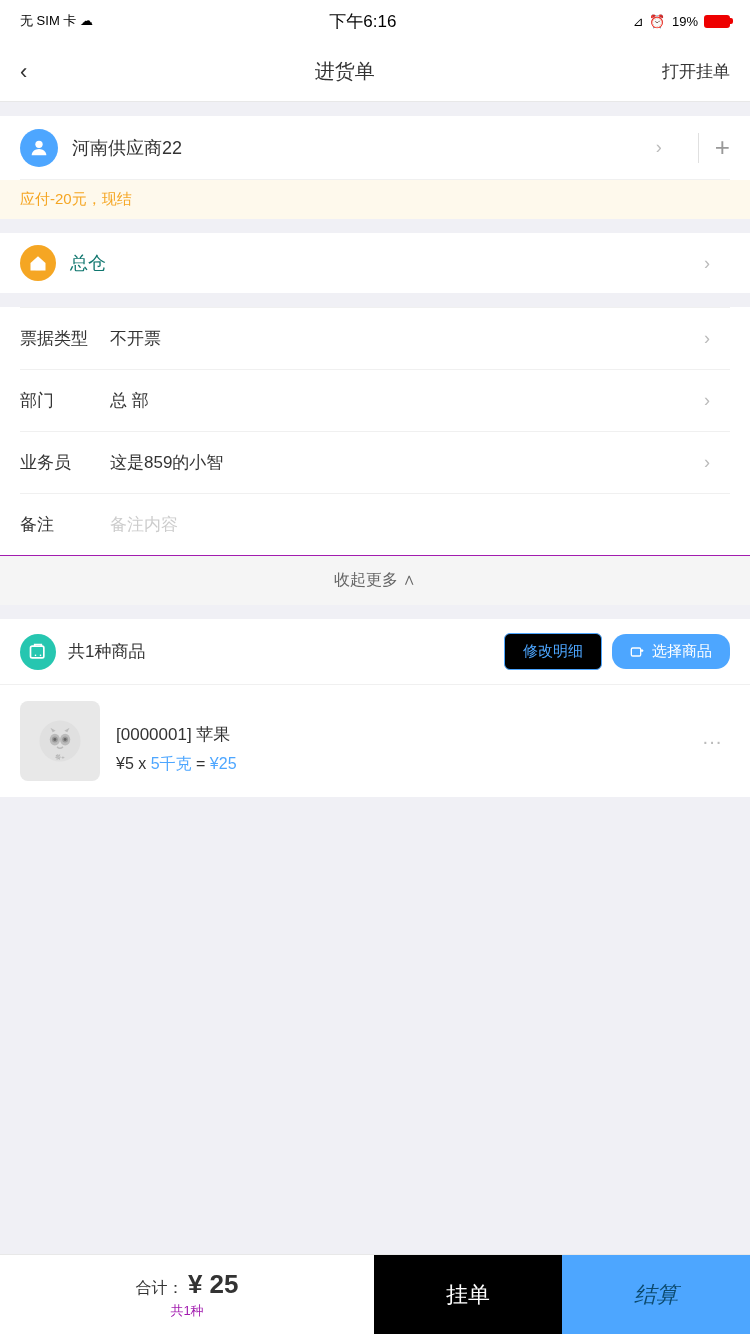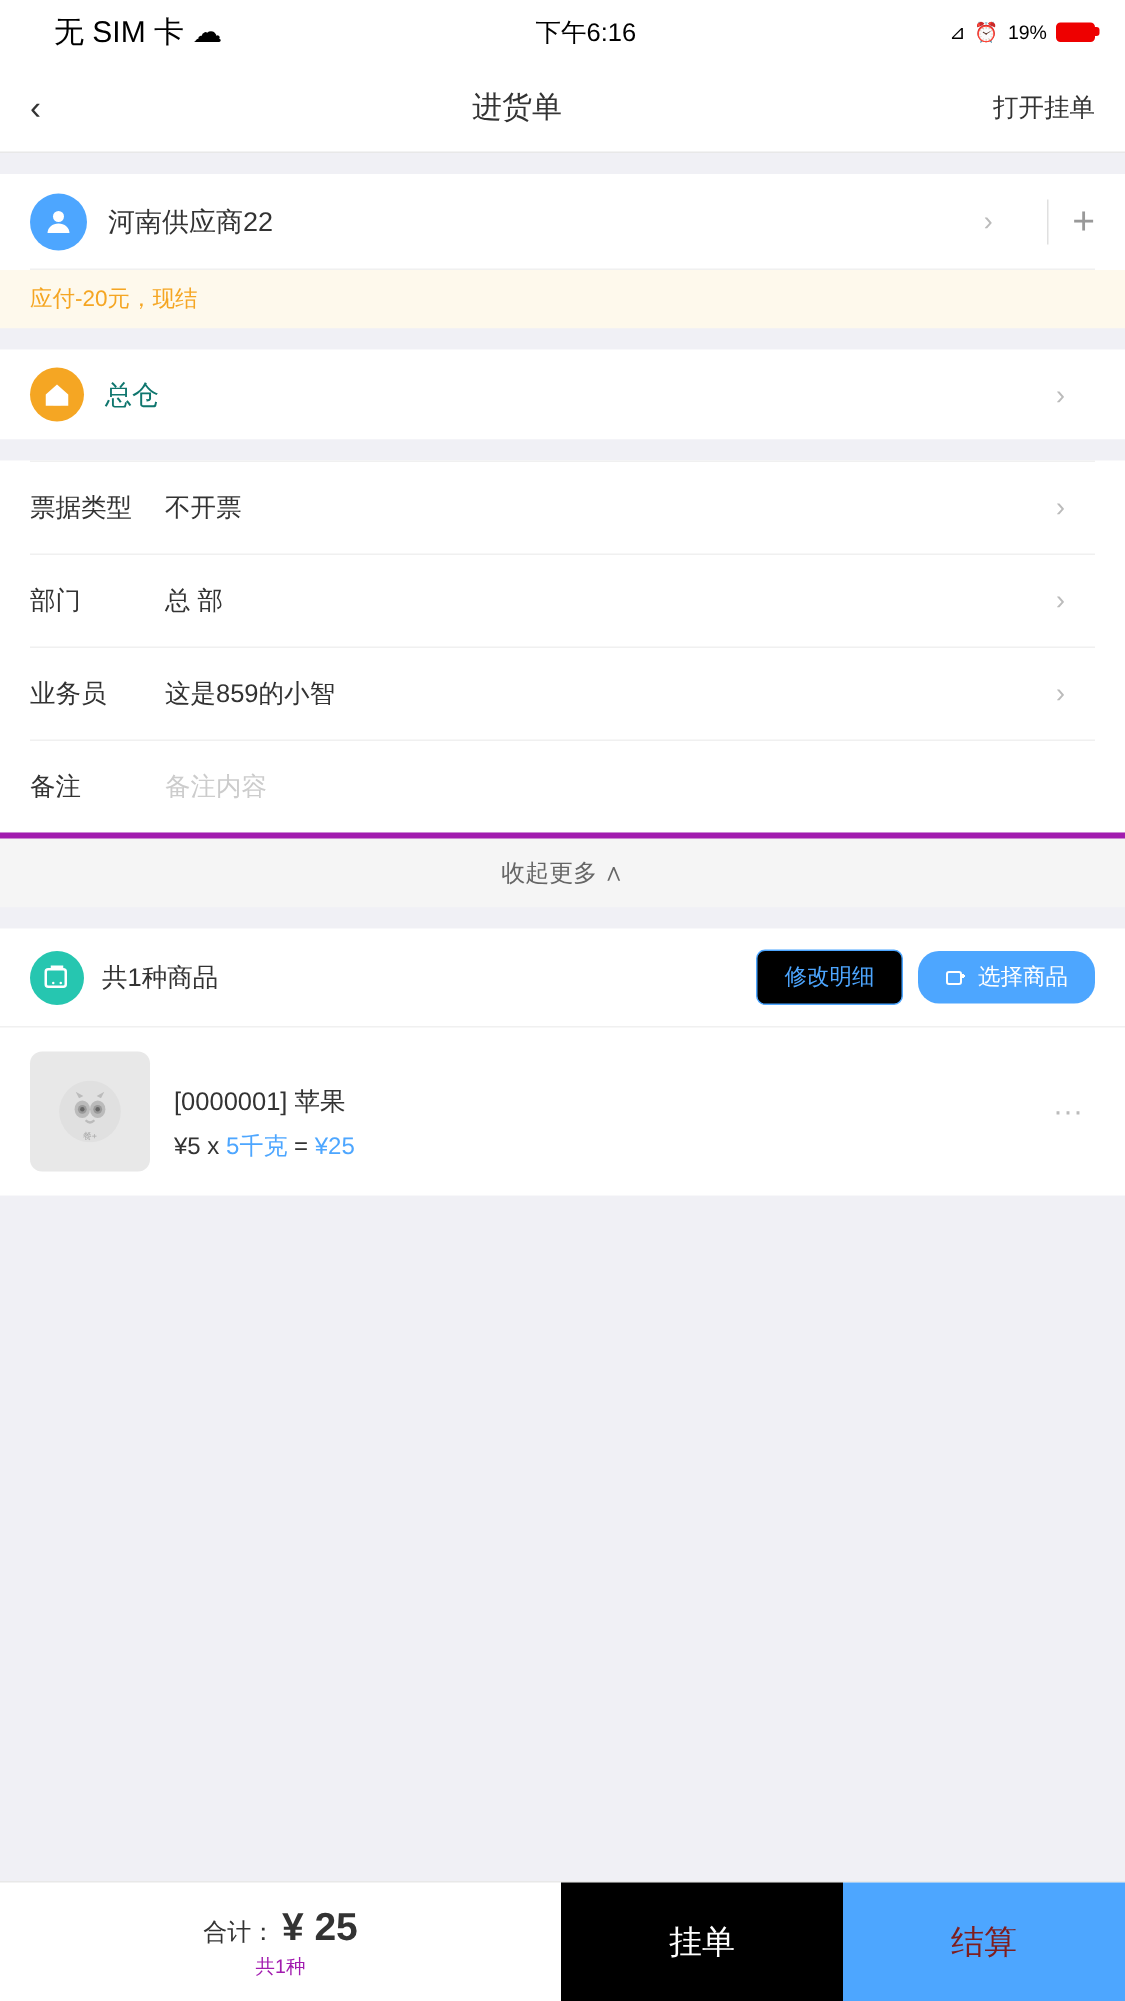--- a/index.html
+++ b/index.html
@@ -17,21 +17,21 @@
     .status-bar {
       background: #fff;
       height: 42px;
       display: flex;
       align-items: center;
       justify-content: space-between;
       padding: 0 20px;
       font-size: 14px;
       color: #000;
     }
-    .status-left { display: flex; align-items: center; gap: 8px; font-size: 20px; margin-left: 16px; }
+    .status-left { display: flex; align-items: center; gap: 8px; font-size: 13px; }
     .status-center { font-size: 17px; font-weight: 500; }
     .status-right { display: flex; align-items: center; gap: 6px; font-size: 13px; }
     .battery-icon {
       display: inline-flex; align-items: center;
       border: 2px solid #e00;
       border-radius: 3px;
       width: 26px; height: 13px;
       position: relative;
       background: #e00;
     }
@@ -177,21 +177,21 @@
     .collapse-btn {
       background: #f5f5f5;
       text-align: right;
       height: 50px;
       display: flex;
       align-items: center;
       justify-content: center;
       font-size: 16px;
       color: #666;
       cursor: pointer;
-      border-top: 4px solid #a21caf;
+      border-top: 1px solid #a21caf;
     }
 
     
     .products-header {
       background: #fff;
       display: flex;
       align-items: center;
       padding: 14px 20px;
     }
     .products-icon {
@@ -309,25 +309,26 @@
       display: flex;
       align-items: center;
       justify-content: center;
     }
     .btn-blue-settle {
       width: 188px;
       height: 80px;
       background: #4da6ff;
       border: none;
       font-size: 22px;
-      color: #7f1d1d;
+      color: #0c4a6e;
       cursor: pointer;
       display: flex;
       align-items: center;
       justify-content: center;
+      font-style: italic;
     }
 
     .page-content {
       padding-bottom: 80px;
     }
   </style>
 </head>
 <body>
 
 <div class="status-bar">

